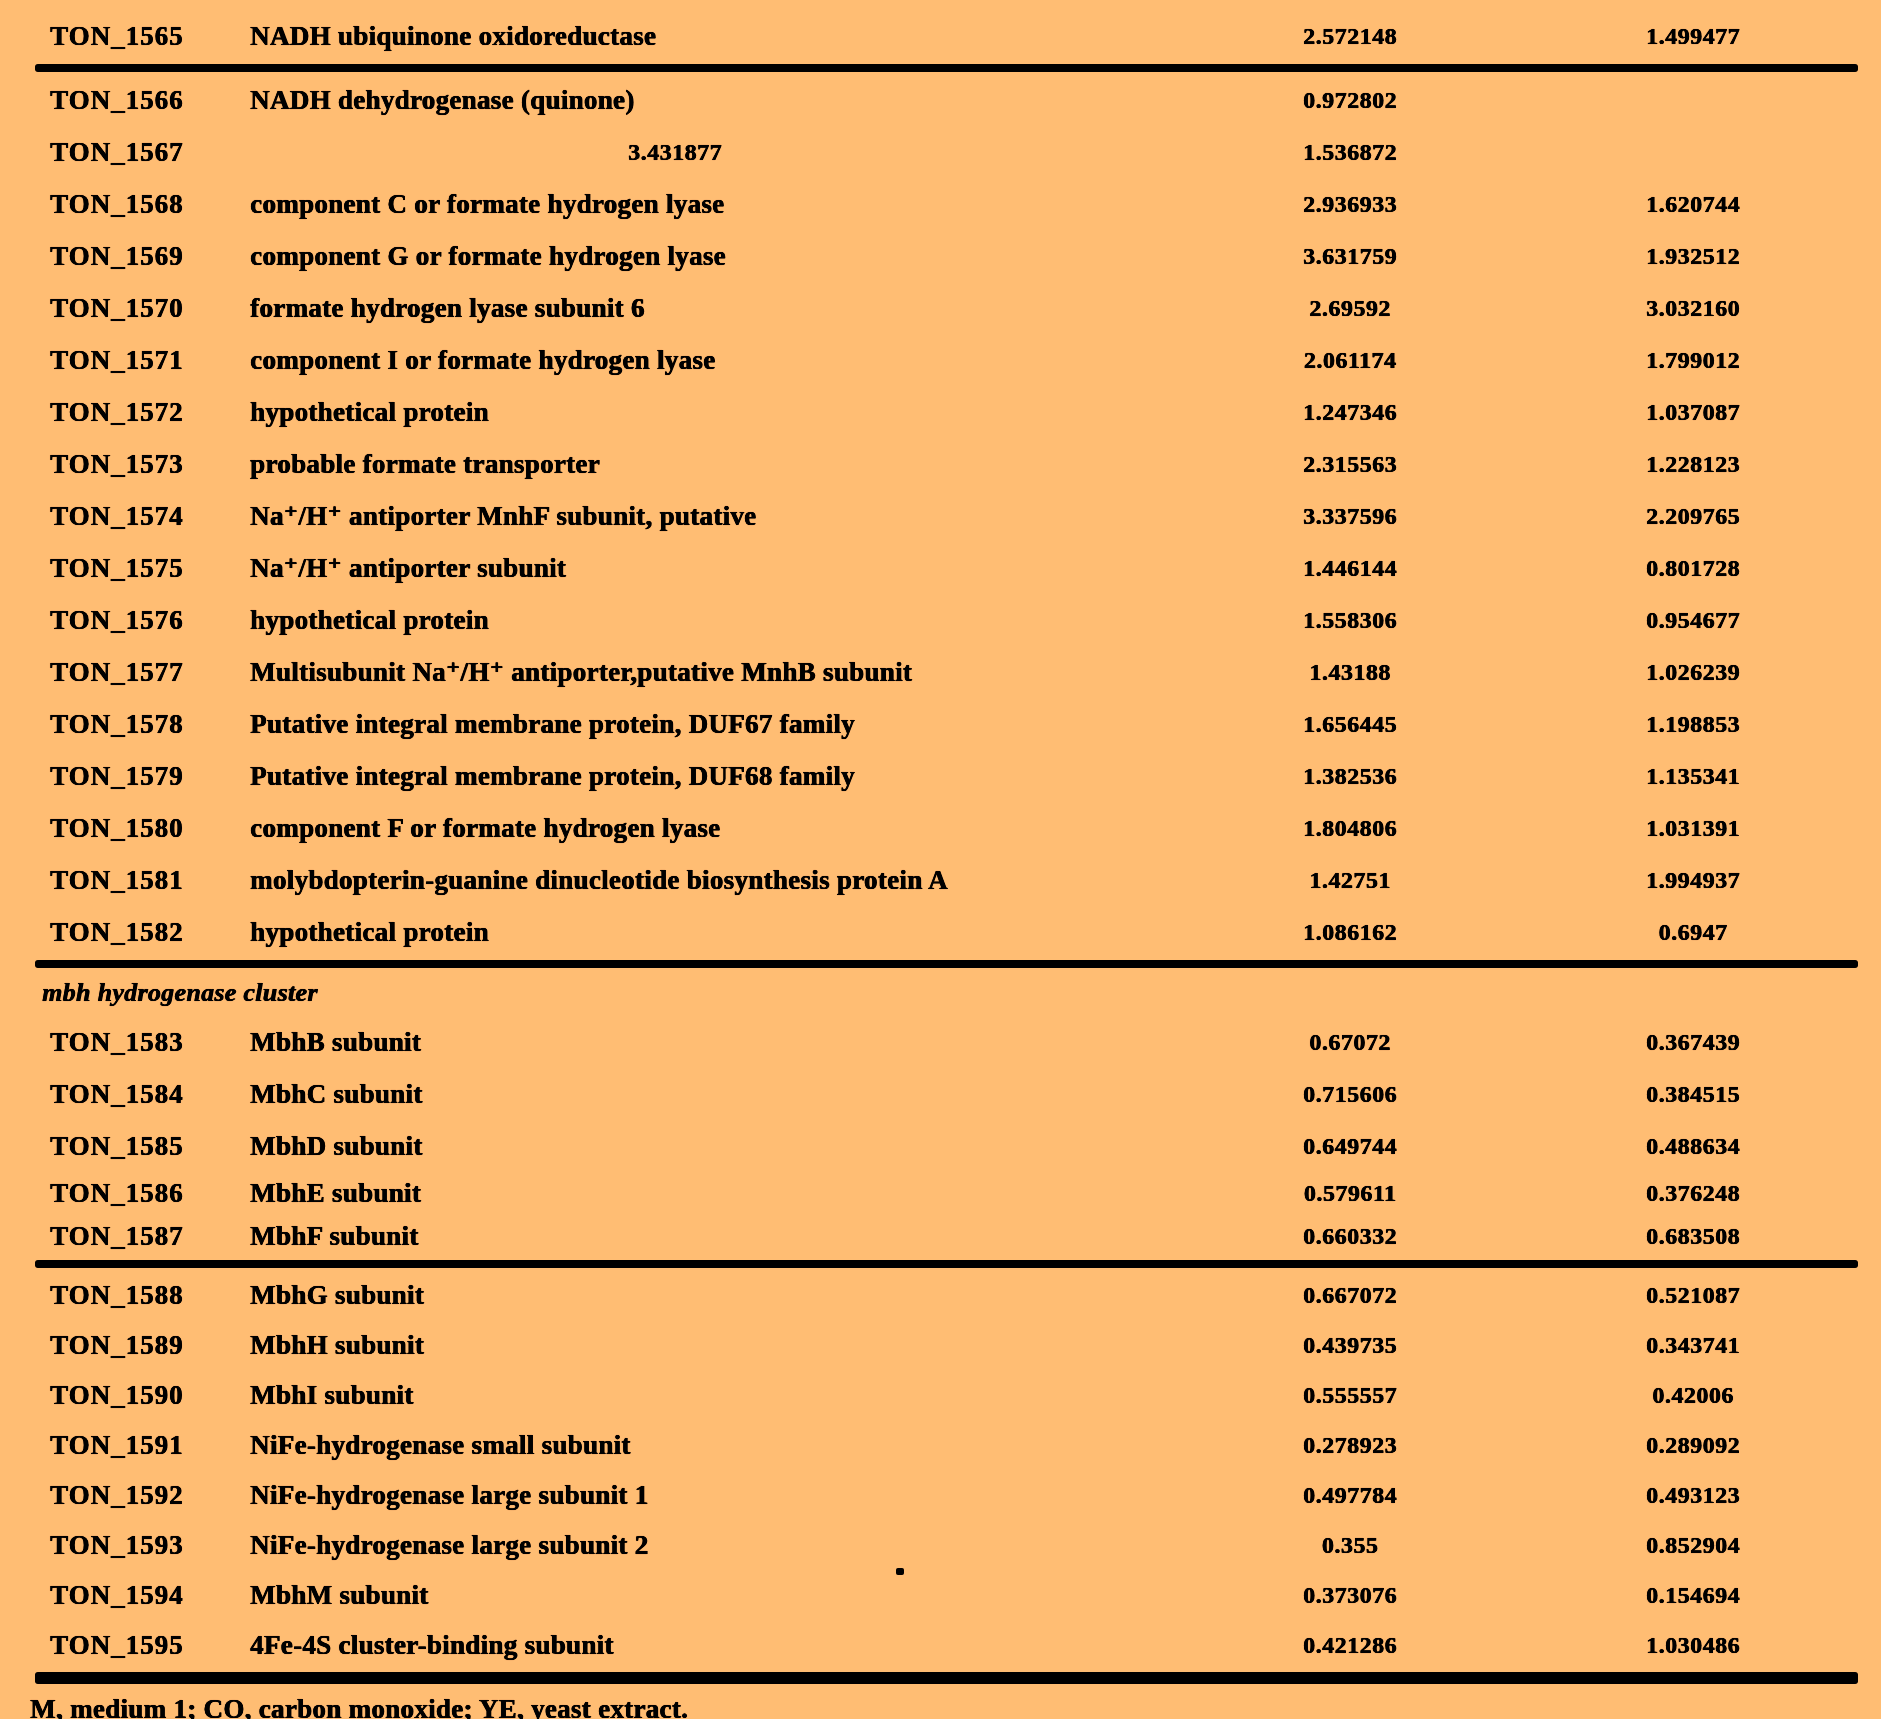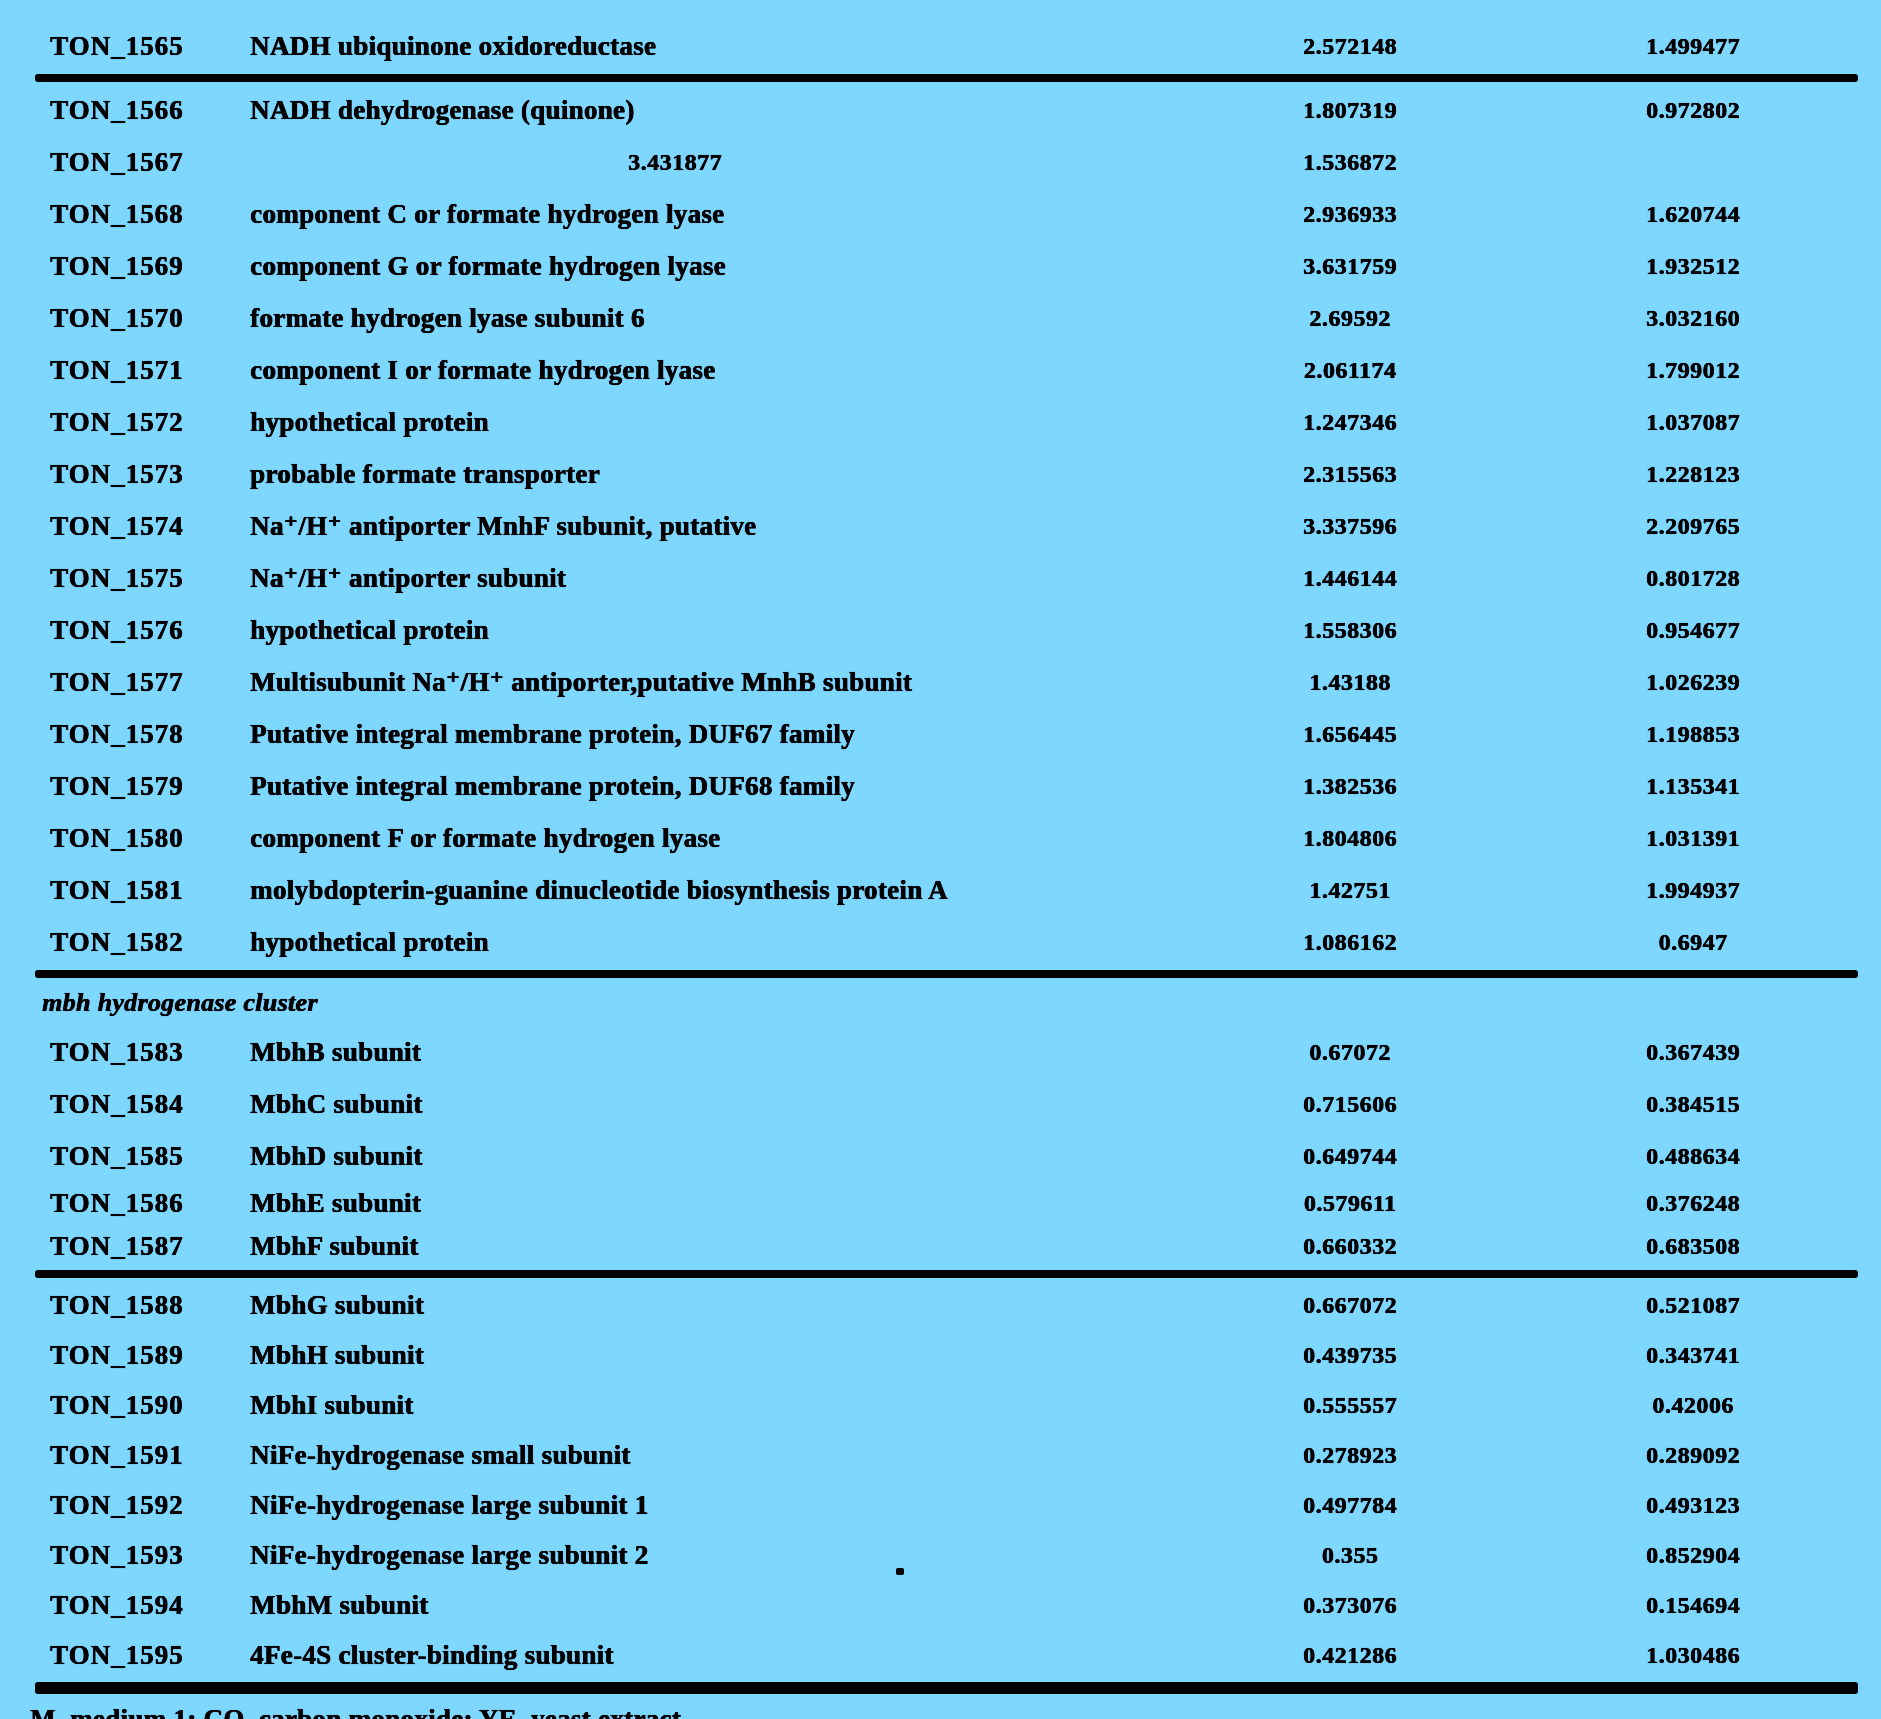--- a/index.html
+++ b/index.html
@@ -1,26 +1,26 @@
 <!DOCTYPE html>
 <html><head>
 <meta charset="utf-8">
 <style>
   html, body { margin: 0; padding: 0; background: #ffffff; }
   .page {
     position: relative;
     width: 1881px;
     height: 1719px;
-    background: #7dd3fc;
+    background: #fdba74;
     color: #000;
     font-family: "Liberation Serif", "DejaVu Serif", serif;
     font-weight: 700;
     overflow: hidden;
     box-sizing: border-box;
-    padding-top: 20px;
+    padding-top: 10px;
   }
   .page * { box-sizing: border-box; }
   
   .row, .section-heading, .footnote {
     text-shadow: 0 0 0.7px #000, 0.6px 0 0 #000;
     letter-spacing: 0.3px;
   }
   .row {
     display: grid;
     grid-template-columns: 200px 850px 500px 186px;
@@ -78,21 +78,20 @@
           <span class="cell desc">NADH ubiquinone oxidoreductase</span>
           <span class="cell v1">2.572148</span>
           <span class="cell v2">1.499477</span>
         </div>
       </div>
       <div class="rule"></div>
       <div class="section">
         <div class="row">
           <span class="cell id">TON_1566</span>
           <span class="cell desc">NADH dehydrogenase (quinone)</span>
-          <span class="cell v1">1.807319</span>
           <span class="cell v2">0.972802</span>
         </div>
         <div class="row">
           <span class="cell id">TON_1567</span>
           <span class="cell v1">3.431877</span>
           <span class="cell v2">1.536872</span>
         </div>
         <div class="row">
           <span class="cell id">TON_1568</span>
           <span class="cell desc">component C or formate hydrogen lyase</span>

